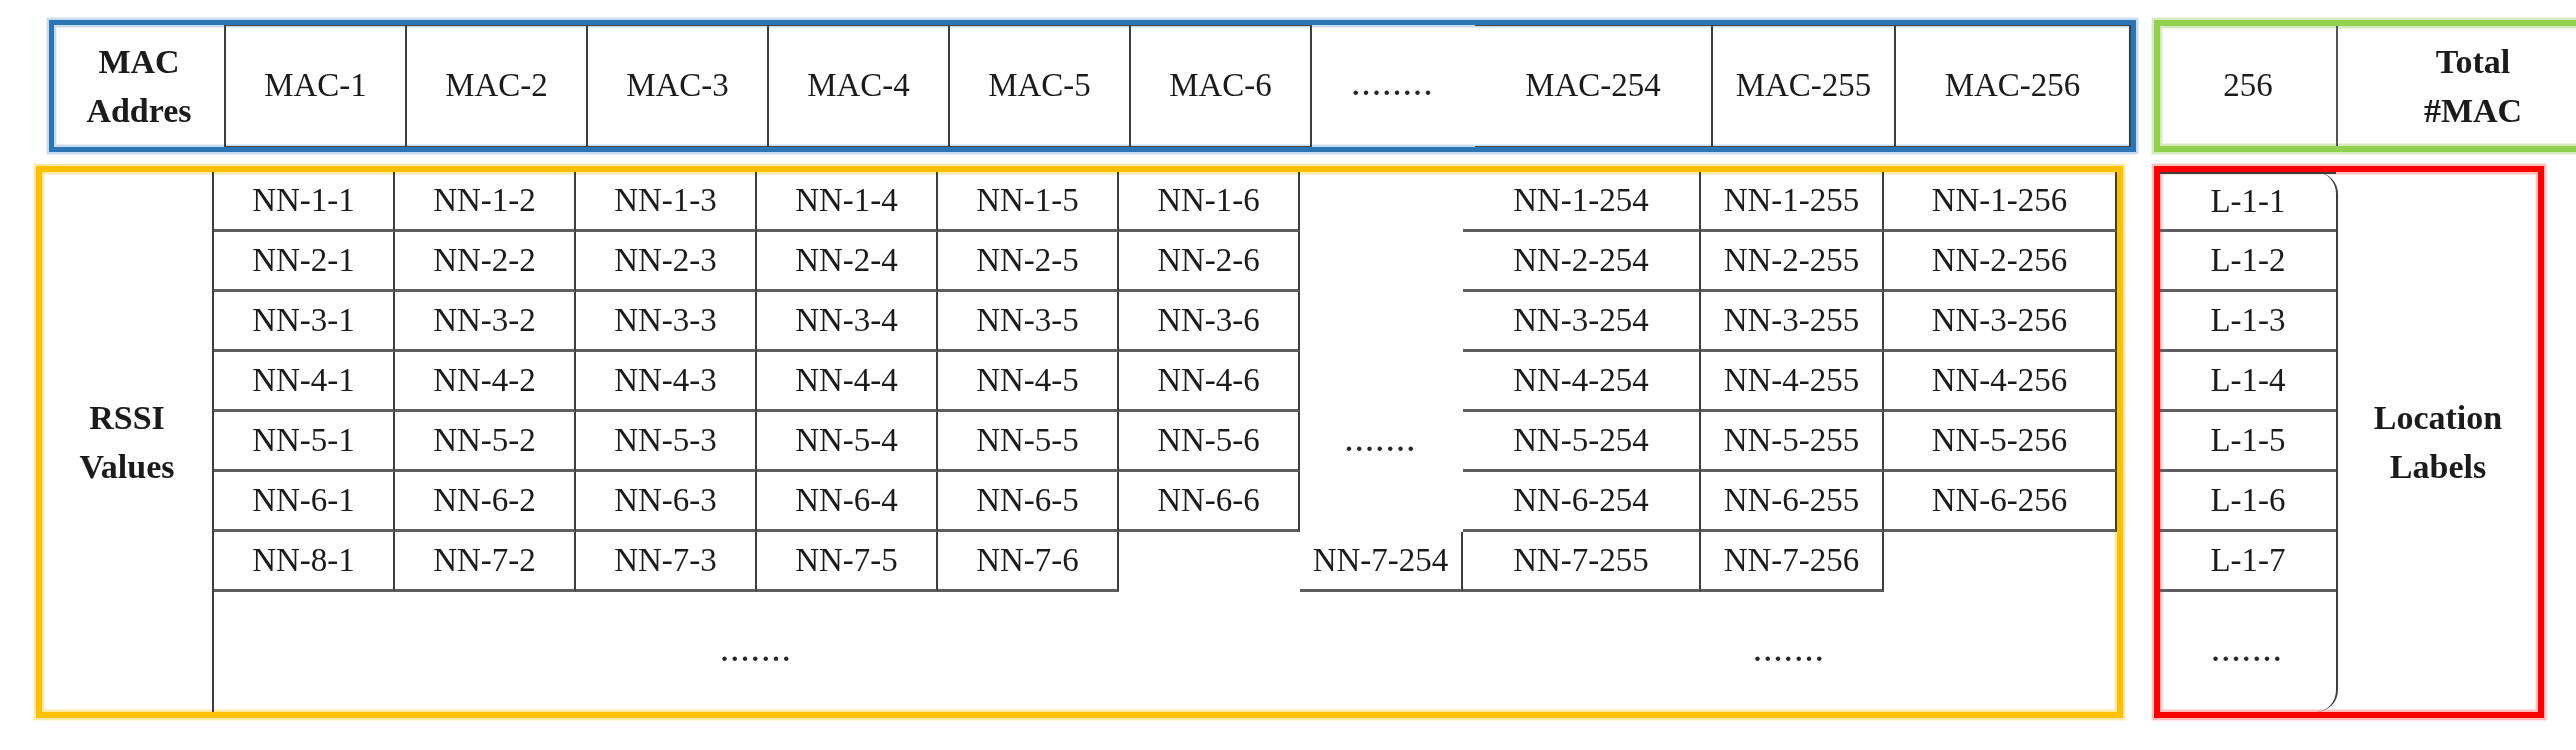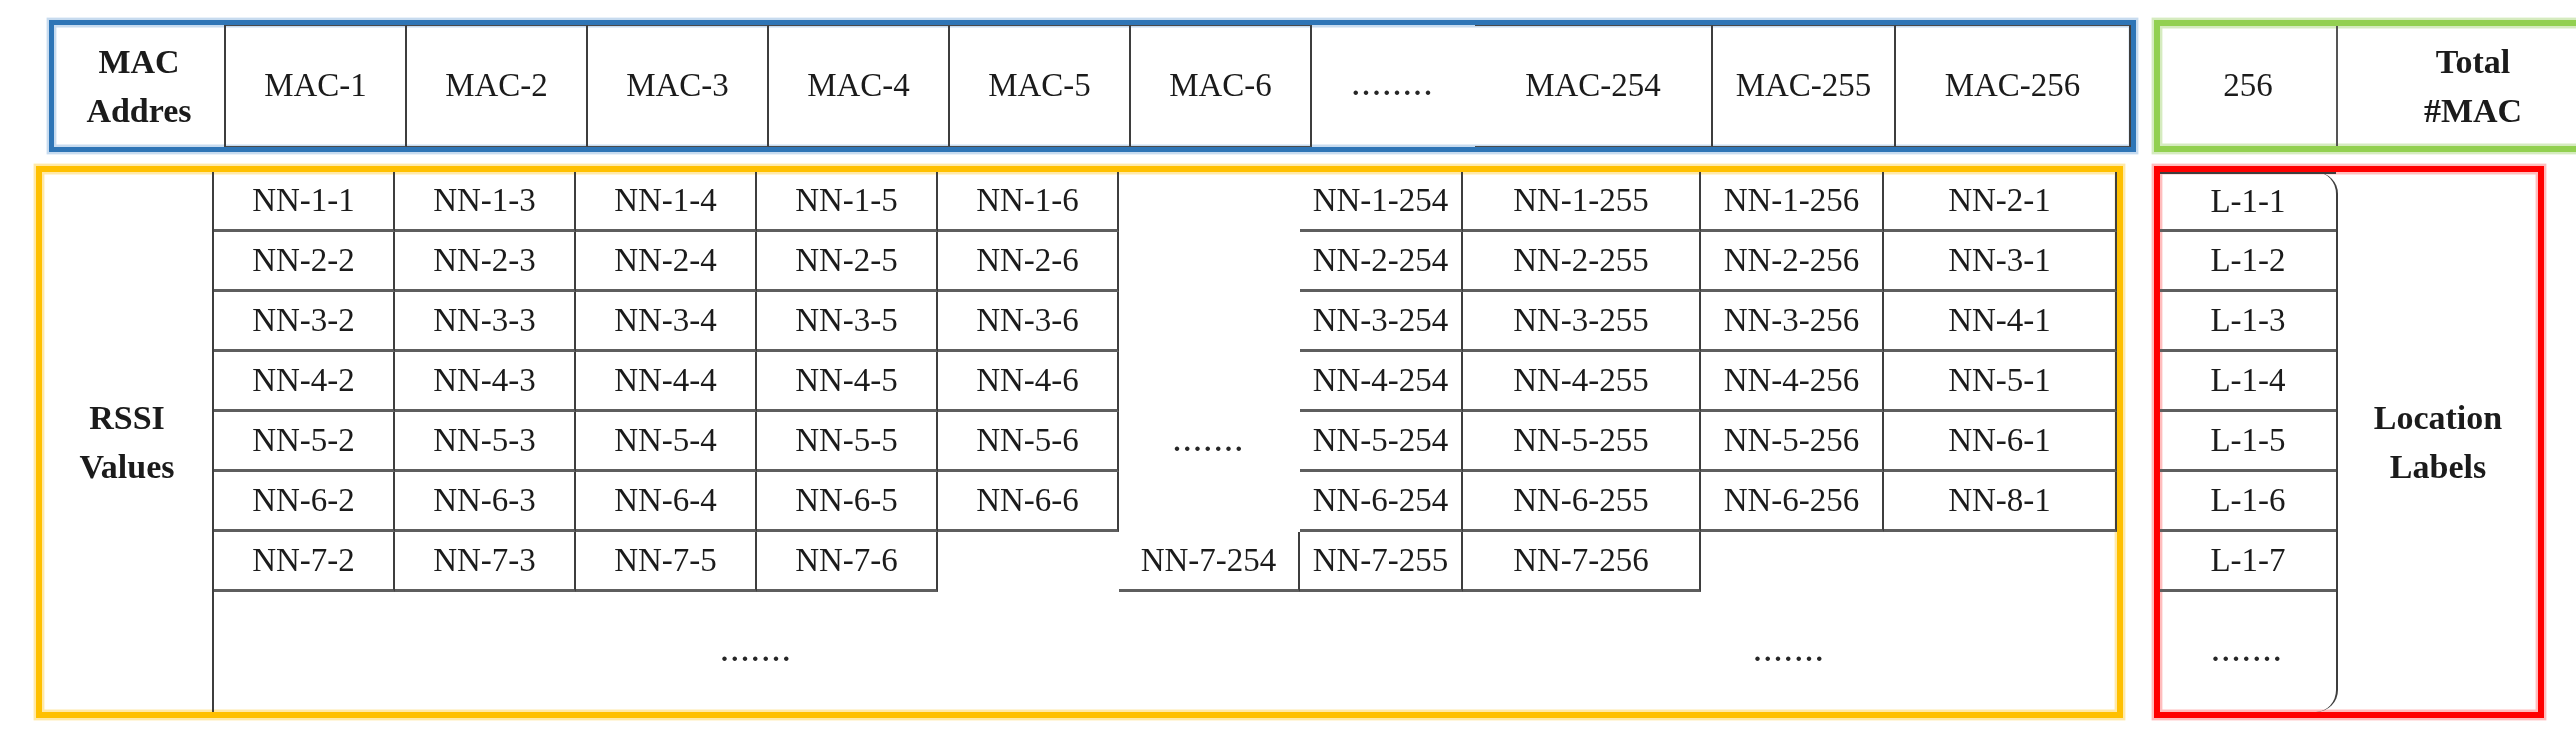--- a/index.html
+++ b/index.html
@@ -79,20 +79,21 @@
     </div>
   </div>
 
   <div id="rssi-box" class="frame frame-yellow">
     <div class="c bold two rlabel" style="grid-row:1 / span 8;">
       <span>RSSI</span>
       <span>Values</span>
     </div>
 
     <div class="c nn">NN-1-1</div>
+    <div class="c nn">NN-1-2</div>
     <div class="c nn">NN-1-3</div>
     <div class="c nn">NN-1-4</div>
     <div class="c nn">NN-1-5</div>
     <div class="c nn">NN-1-6</div>
     <div class="c gapcell"></div>
     <div class="c nn">NN-1-254</div>
     <div class="c nn">NN-1-255</div>
     <div class="c nn">NN-1-256</div>
 
     <div class="c nn">NN-2-1</div>

